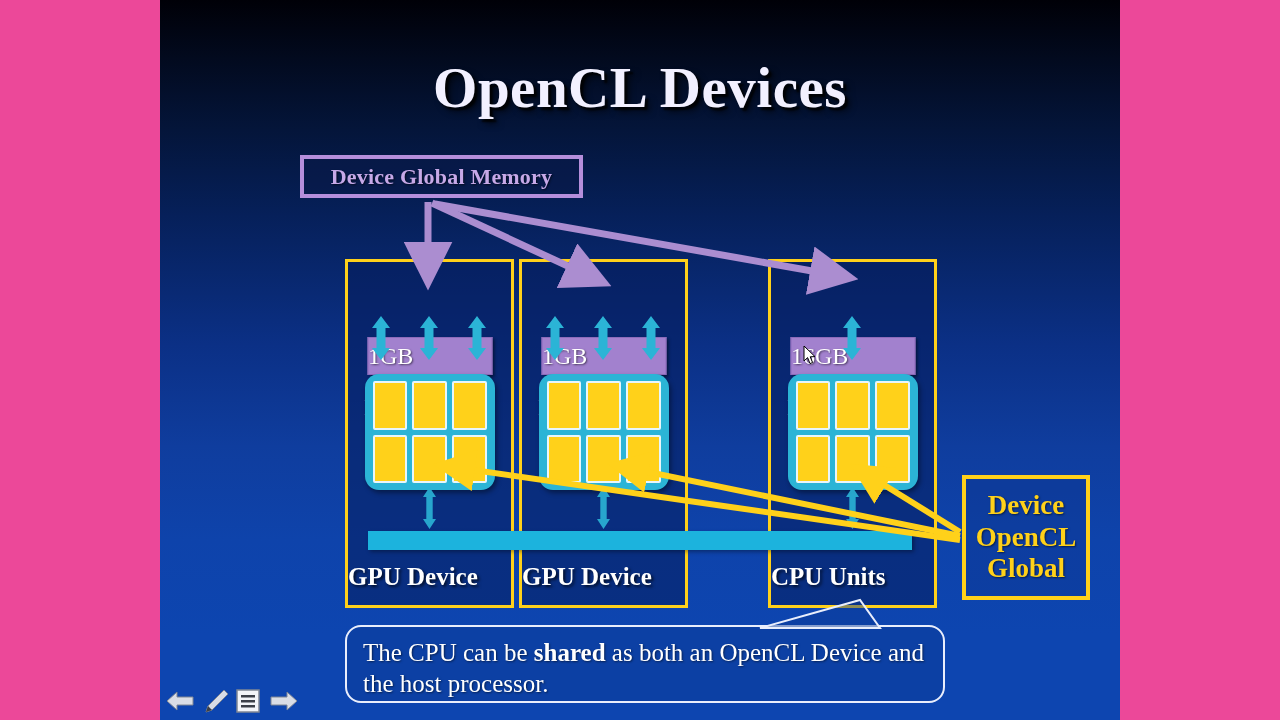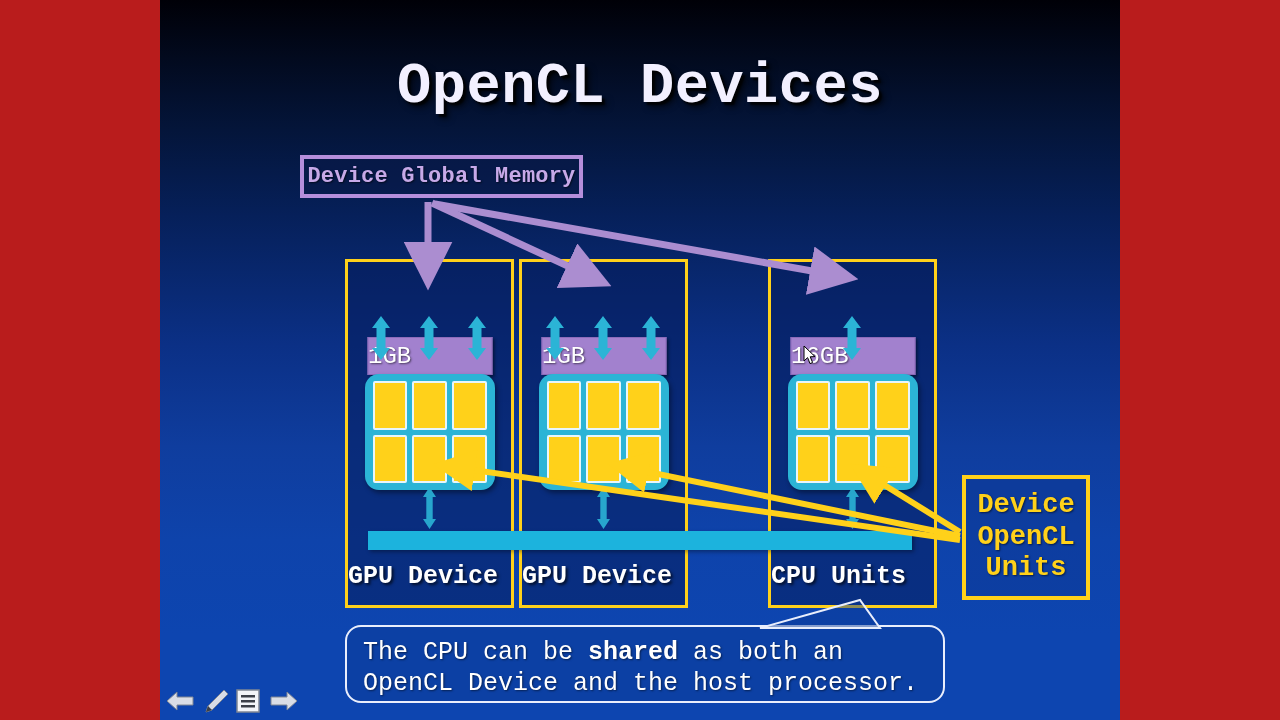--- a/index.html
+++ b/index.html
@@ -1,19 +1,19 @@
 <!DOCTYPE html>
 <html><head>
 <meta charset="utf-8">
 <style>
   * { margin:0; padding:0; box-sizing:border-box; }
   html,body { width:1280px; height:720px; overflow:hidden; background:#000; }
   body { font-family:"Liberation Serif", serif; }
 
-  #screen { position:relative; width:1280px; height:720px; background:#b91c1c;font-family:Liberation Mono, monospace; }
+  #screen { position:relative; width:1280px; height:720px; background:#ec4899; }
 
   
   #slide {
     position:absolute; left:160px; top:0; width:960px; height:720px;
     background:linear-gradient(to bottom,
        #000007 0%, #020a1e 8%, #04153a 18%, #06205a 30%,
        #0b3086 48%, #0f3d9e 62%, #0e43ab 75%, #0d45b0 88%, #0d45b0 100%);
     overflow:hidden;
   }
 
@@ -225,21 +225,21 @@
           <path d="M437,497 l6.5,-10 l6.5,10 l-3.3,0 l0,22 l3.3,0 l-6.5,10 l-6.5,-10 l3.3,0 l0,-22 z"></path>
           <path d="M686,497 l6.5,-10 l6.5,10 l-3.3,0 l0,22 l3.3,0 l-6.5,10 l-6.5,-10 l3.3,0 l0,-22 z"></path>
         </g>
       </g>
     </svg>
 
     <div id="dcu">
       <span class="lbl">
         <span>Device</span><br>
         <span>OpenCL</span><br>
-        <span>Units</span>
+        <span>Global</span>
       </span>
     </div>
 
     <svg class="ovl" viewBox="0 0 960 720" style="z-index:4">
       <defs>
         <marker id="ym" markerWidth="7" markerHeight="7" refX="5" refY="3.5" orient="auto">
           <path d="M0,0 L7,3.5 L0,7 z" fill="#ffd11a"></path>
         </marker>
       </defs>
       <g stroke="#ffd11a" stroke-width="6" fill="none" marker-end="url(#ym)">

